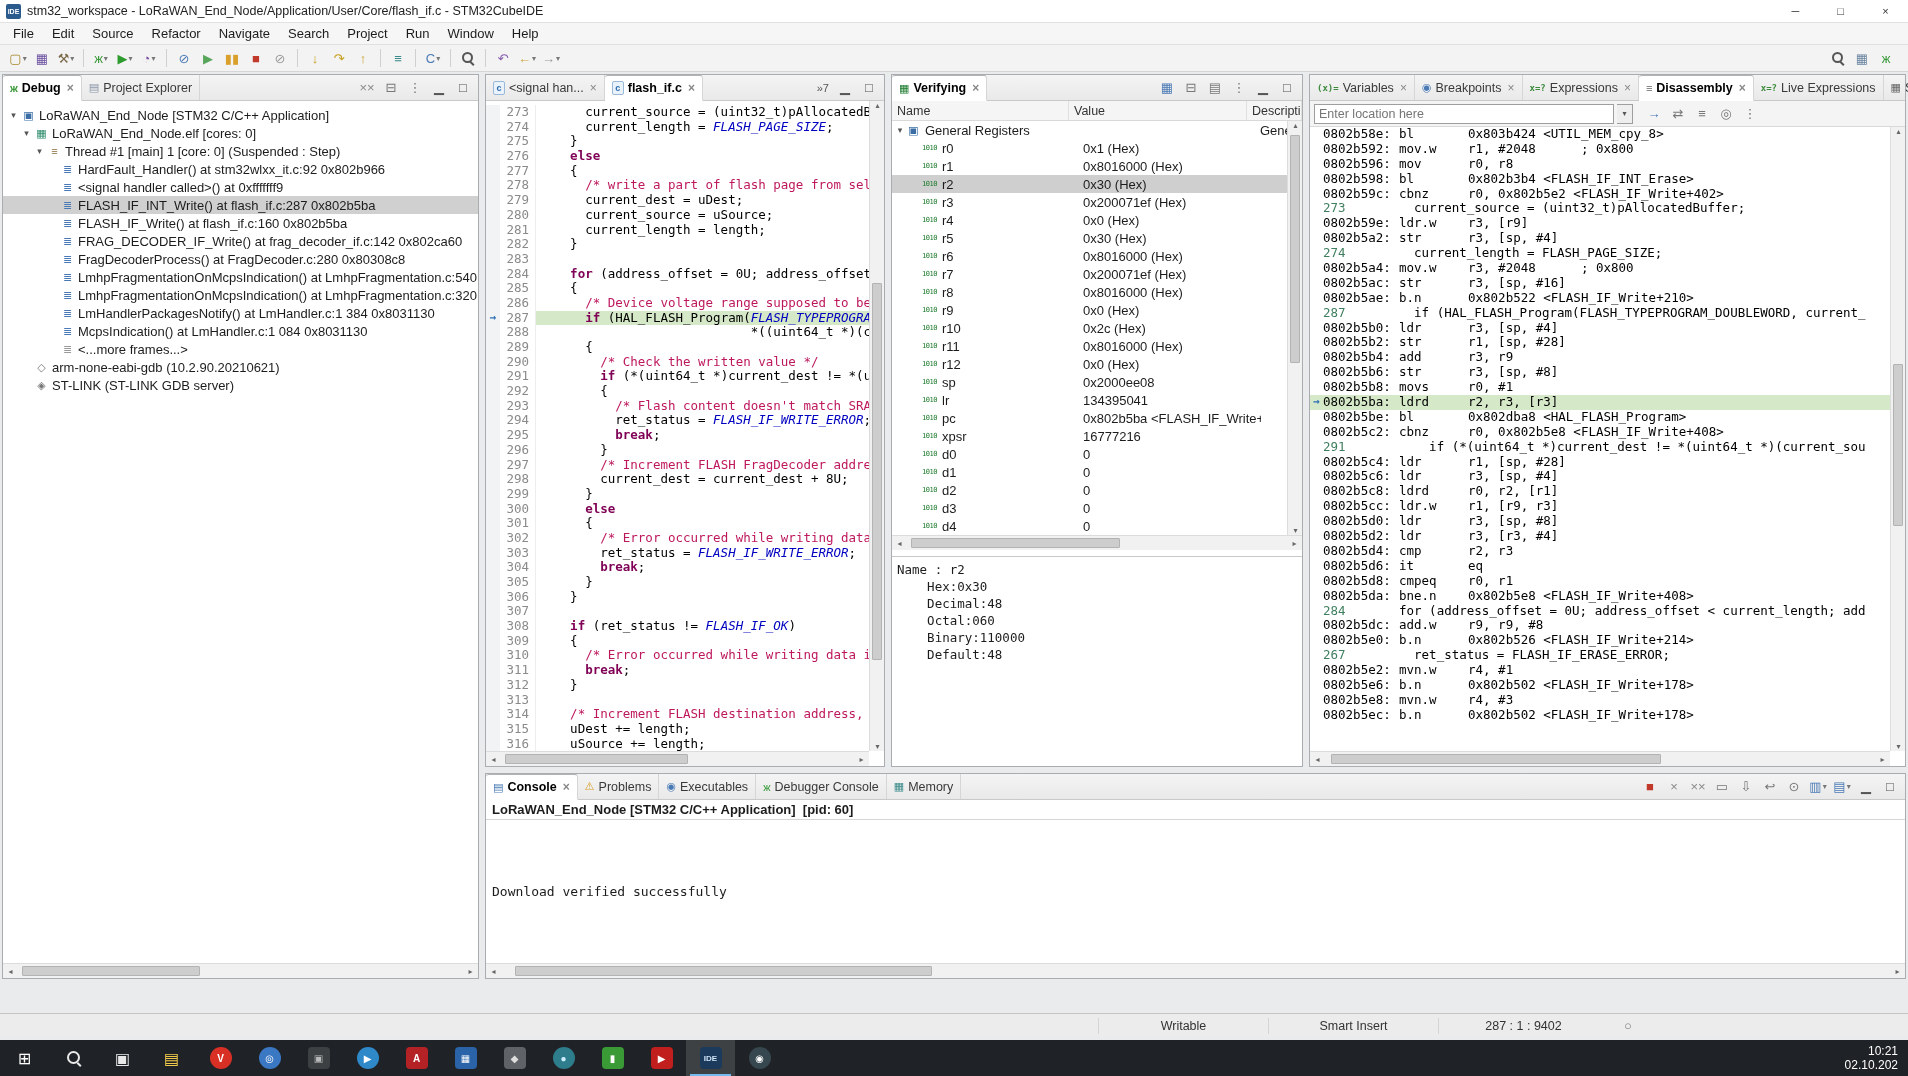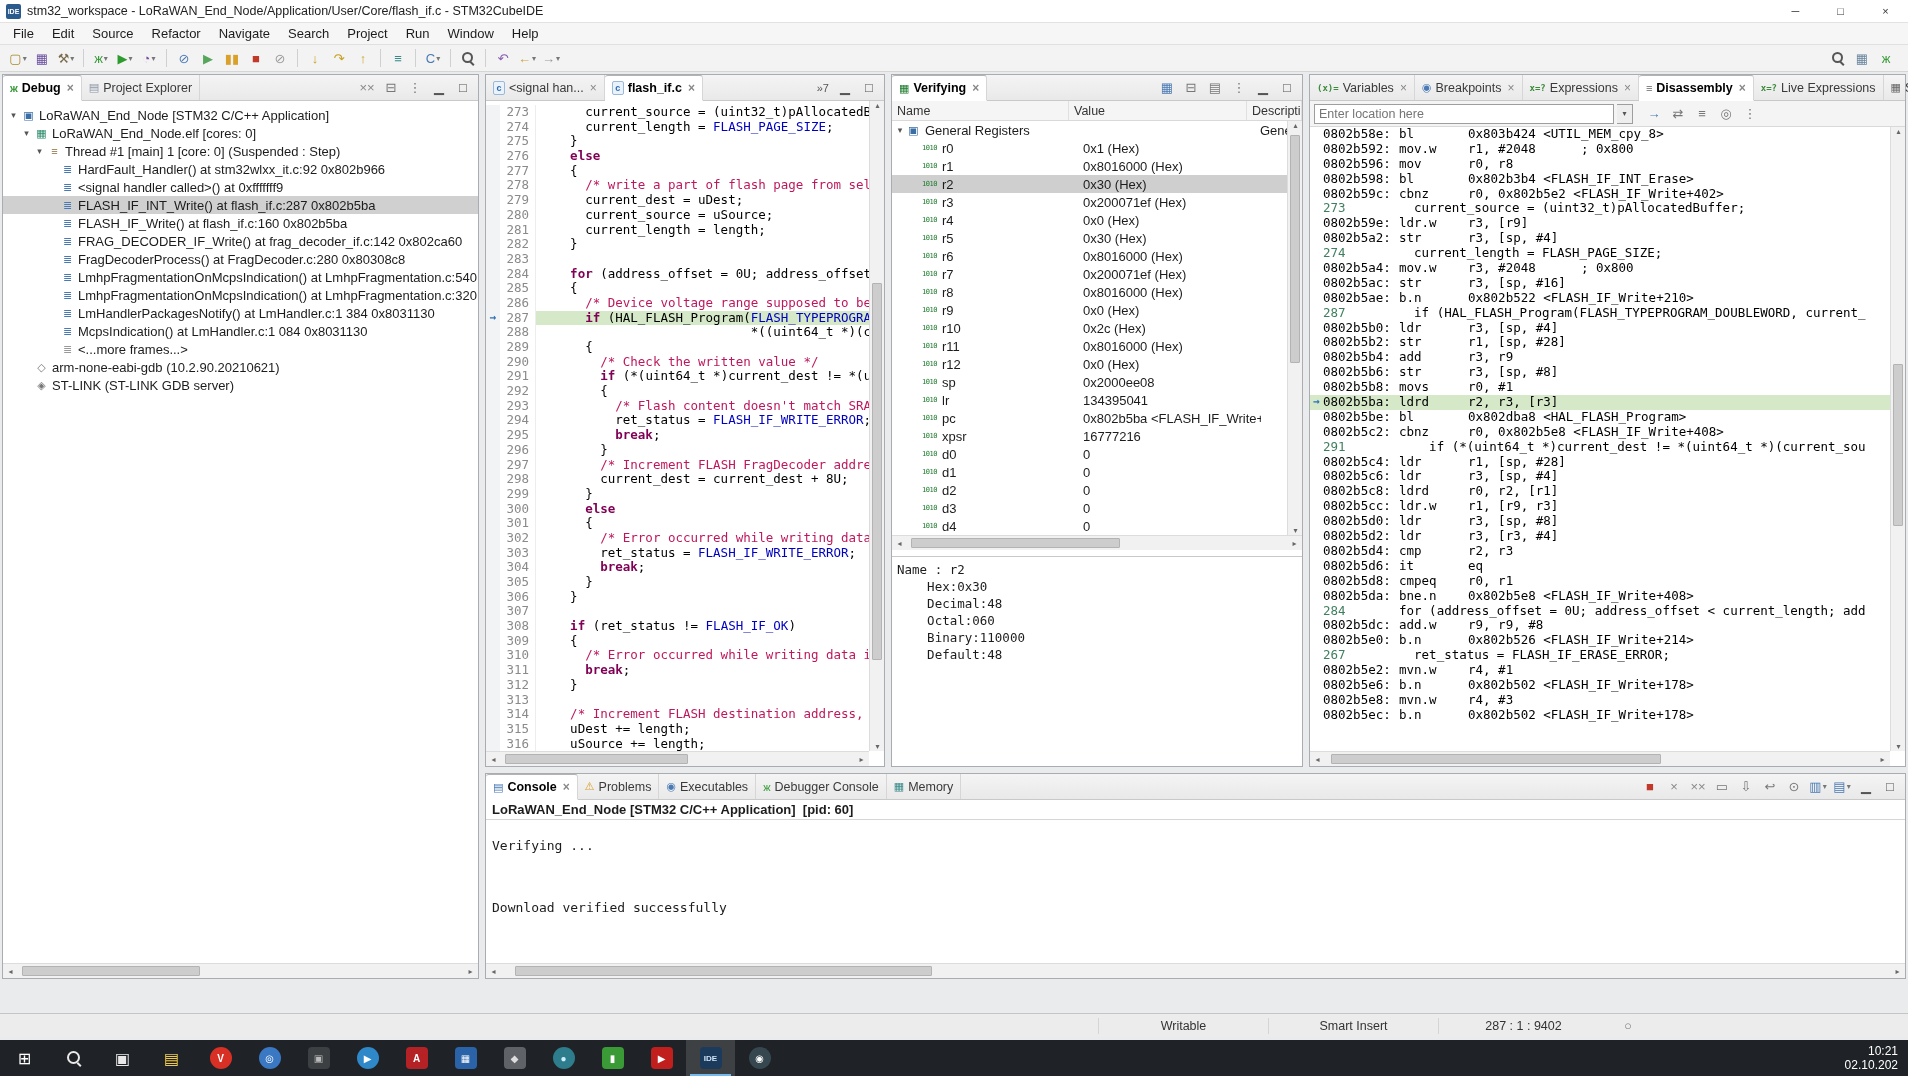--- a/index.html
+++ b/index.html
@@ -56,21 +56,21 @@
   
   #editor-lines{position:absolute;left:0;top:26px;right:15px;bottom:15px;overflow:hidden;padding-top:4px}
   .eline{height:14.7px;display:flex;white-space:pre;font-family:"DejaVu Sans Mono","Liberation Mono",monospace;font-size:12.5px;line-height:14.7px}
   .emargin{width:14px;background:#f1f3f4;flex:none;color:#2f6fb5;font-weight:bold;font-size:11px;text-align:center}
   .enum{width:36px;flex:none;color:#8a8a8a;text-align:right;padding-right:6px;border-right:1px solid #ededed}
   .ecode{flex:1;overflow:hidden;padding-left:4px}
   .eline.cur .ecode{background:#d5e8c8}
   .sx-p{color:#000}
   .sx-k{color:#7f0055;font-weight:bold}
   .sx-c{color:#be185d}
-  .sx-m{color:#0000c0;}
+  .sx-m{color:#0000c0;font-style:italic}
 
   
   .rheader{height:20px;display:flex;background:#f5f5f5;border-bottom:1px solid #d9d9d9;font-size:12.5px;color:#333;align-items:center}
   .rh{padding-left:5px;border-right:1px solid #e0e0e0;height:100%;display:flex;align-items:center;white-space:nowrap;overflow:hidden}
   #registers-body{position:absolute;left:0;top:46px;right:15px;height:414px;overflow:hidden}
   .rrow{height:18px;display:flex;align-items:center;white-space:nowrap}
   .rrow.sel{background:#cfcfcf}
   .rexp{width:16px;font-size:9px;color:#555;text-align:center;flex:none}
   .rsp{width:30px;flex:none}
   .ricon{width:20px;flex:none;color:#1a7a2a;font-size:7px;font-family:"DejaVu Sans Mono",monospace;letter-spacing:-0.5px}
@@ -835,21 +835,20 @@
           <span class="tglyph" style="color: rgb(85, 85, 85);">▁</span>
         </span>
         <span class="tbtn">
           <span class="tglyph" style="color: rgb(85, 85, 85);">□</span>
         </span>
       </span>
   </div>
   <div id="console-title">LoRaWAN_End_Node [STM32 C/C++ Application]  [pid: 60]</div>
   <div id="console-out">
       <div class="cline"></div>
-      <div class="cline">Verifying ...</div>
       <div class="cline"></div>
       <div class="cline"></div>
       <div class="cline"></div>
       <div class="cline">Download verified successfully</div>
     </div>
   <div class="hscroll">
     <span class="sarrow">◂</span>
     <div class="strack">
         <div class="sthumb" style="left:1%;width:30%"></div>
       </div>

